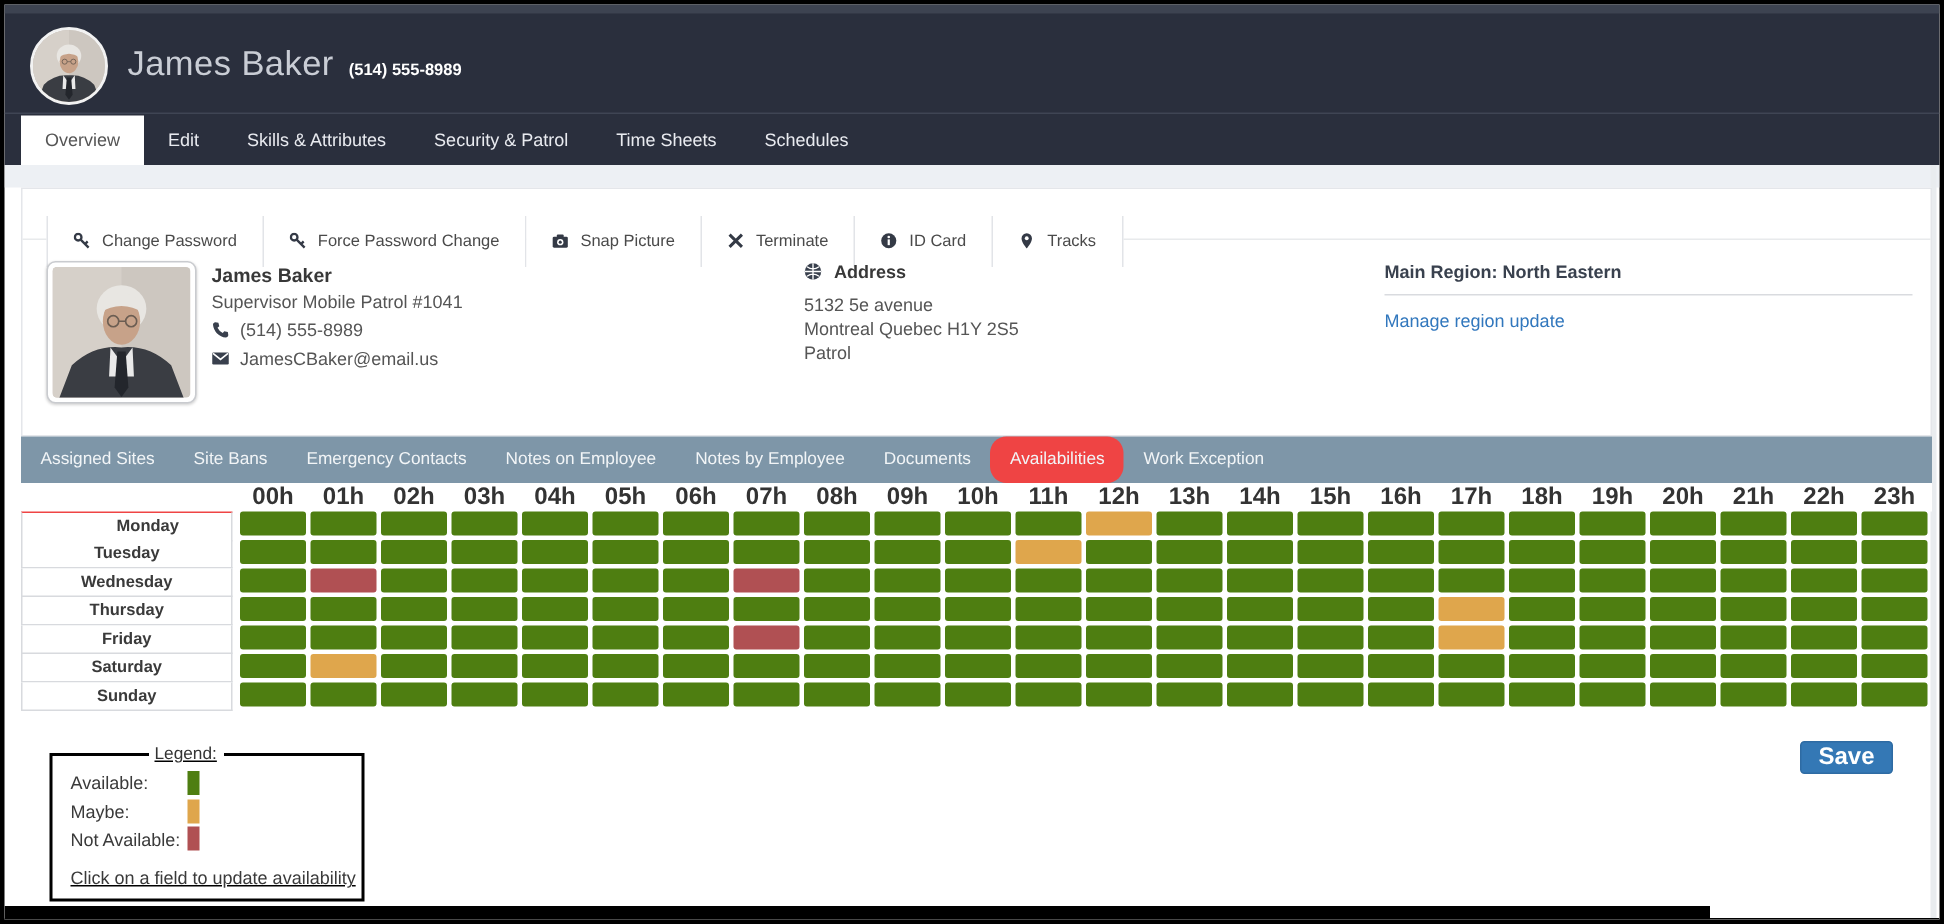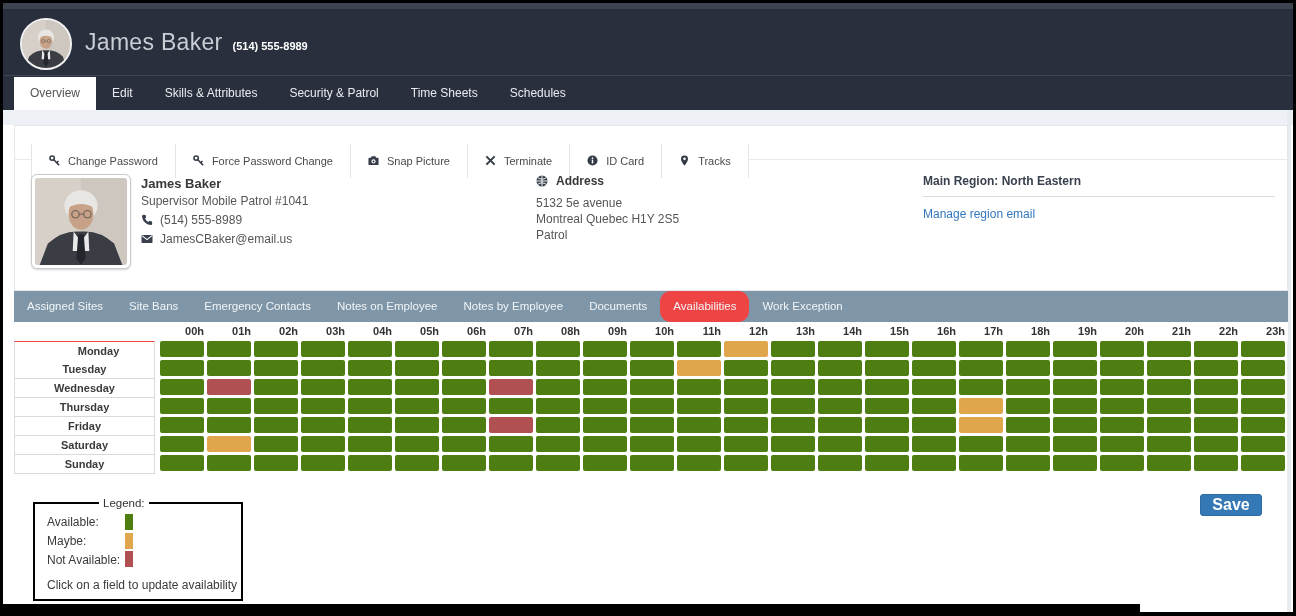--- a/index.html
+++ b/index.html
@@ -72,37 +72,37 @@
 
   
   .subtabs { position:absolute; left:11px; top:288px; width:1274px; height:31px; background:#7e96a8; display:flex; }
   .subtab { height:31px; line-height:31px; padding:0 13px; font-size:11.5px; color:#f2f5f7; cursor:pointer; white-space:nowrap; }
   .subtab.active { background:#ef4444;border-radius:11px; }
 
   
   .hours-row { position:absolute; left:11px; top:319px; width:1274px; height:19px; background:#fff; display:flex; }
   .hours-spacer { width:146px; }
   .hours-cells { width:1125px; display:grid; grid-template-columns:repeat(24,1fr); gap:3px; }
-  .hour-cell { text-align:right; font-size:11px; font-weight:bold; color:#333; line-height:19px; }
+  .hour-cell { text-align:center; font-size:16px; font-weight:bold; color:#333; line-height:19px; }
 
   .grid-rows { position:absolute; left:11px; top:338px; width:1274px; }
   .day-row { display:flex; height:19px; align-items:flex-start; }
   .day-label {
     width:141px; height:19px; background:#fff; border-left:1px solid #d8dade;
     border-right:1px solid #d8dade; border-bottom:1px solid #d8dade;
     text-align:center; font-size:11px; font-weight:bold; color:#3a3a3a; line-height:18px;
   }
   .day-row:first-child .day-label { border-top:1px solid #ef4444; height:20px;padding-left:28px; }
   .day-cells { margin-left:5px; width:1125px; display:grid; grid-template-columns:repeat(24,1fr); gap:3px; }
   .a-cell { height:16px; border-radius:2px; cursor:pointer; }
 
   
   .legend-box {
     position:absolute; left:30px; top:494px; width:210px; height:104px;
-    border:2px solid #000; background:#fff; padding:4px 0 0 12px;
+    border:2px solid #000; background:#fff; padding:4px 0 0 12px;text-decoration:underline;
   }
   .legend-box legend { font-size:11.5px; color:#333; margin-left:52px; padding:0 4px; }
   .legend-item { line-height:18px; font-size:12px; color:#3a3a3a; }
   .legend-item .lbl { display:inline-block; width:78px; }
   .swatch { display:inline-block; width:8px; height:16px; vertical-align:middle; margin-bottom:2px; }
   .legend-note { margin-top:9px; font-size:12px; color:#3a3a3a; }
 
   
   .save-btn {
     position:absolute; left:1197px; top:491px; width:62px; height:22px;
@@ -266,21 +266,21 @@
       <div class="addr-lines">
         <div>5132 5e avenue</div>
         <div>Montreal Quebec H1Y 2S5</div>
         <div>Patrol</div>
       </div>
     </div>
 
     <div class="region-block">
       <div class="region-head">Main Region: North Eastern</div>
       <hr class="region-divider">
-      <a class="region-link">Manage region email</a>
+      <a class="region-link">Manage region update</a>
     </div>
   </div>
 
   <div class="subtabs" id="subtabs">
       <div class="subtab">Assigned Sites</div>
       <div class="subtab">Site Bans</div>
       <div class="subtab">Emergency Contacts</div>
       <div class="subtab">Notes on Employee</div>
       <div class="subtab">Notes by Employee</div>
       <div class="subtab">Documents</div>

